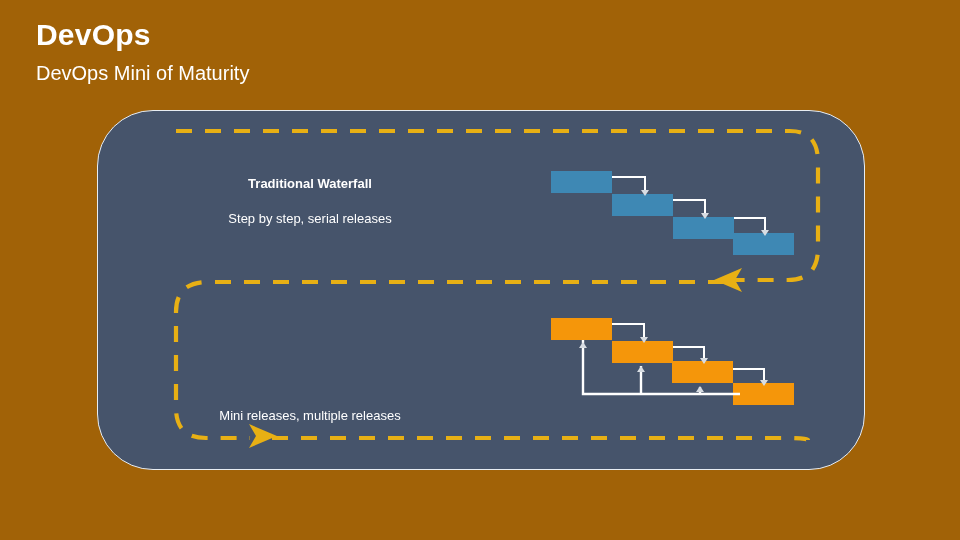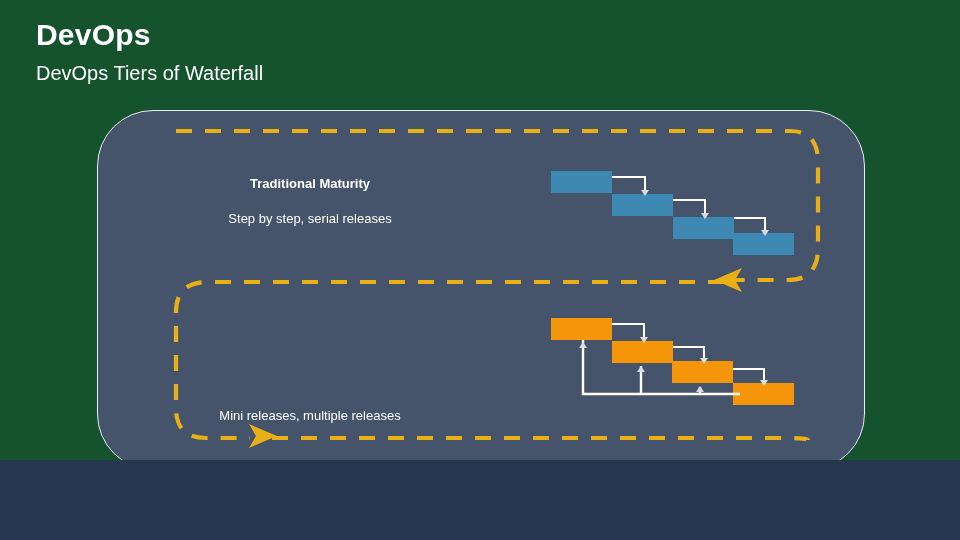--- a/index.html
+++ b/index.html
@@ -3,22 +3,22 @@
 <meta charset="utf-8">
 <style>
   html, body {
     margin: 0;
     padding: 0;
     background: #25384f;
   }
   #slide {
     position: relative;
     width: 960px;
-    height: 460px;
-    background: #14532d;
+    height: 540px;
+    background: #a16207;
     overflow: hidden;
     font-family: "Liberation Sans", sans-serif;
     -webkit-font-smoothing: antialiased;
   }
 
   
   #title {
     position: absolute;
     left: 36px;
     top: 17px;
@@ -91,38 +91,38 @@
     position: absolute;
     box-sizing: border-box;
   }
 </style>
 </head>
 <body>
 
 <div id="slide">
 
   <div id="title">DevOps</div>
-  <div id="subtitle">DevOps Tiers of Waterfall</div>
+  <div id="subtitle">DevOps Mini of Maturity</div>
 
   <div id="panel"></div>
 
   <svg class="overlay" viewBox="0 0 960 540" xmlns="http://www.w3.org/2000/svg">
 
     <path d="M 176 131 L 790 131 Q 818 131 818 162 L 818 248 Q 818 280 788 280 L 722 280" fill="none" stroke="#e8b014" stroke-width="4.2" stroke-dasharray="16 13" stroke-linecap="butt"></path>
 
     <path d="M 724 282 L 208 282 Q 176 282 176 312 L 176 408 Q 176 438 206 438 L 250 438" fill="none" stroke="#e8b014" stroke-width="4.2" stroke-dasharray="16 13" stroke-linecap="butt"></path>
 
     <path d="M 272 438 L 780 438 Q 808 438 808 440" fill="none" stroke="#e8b014" stroke-width="4.2" stroke-dasharray="16 13" stroke-linecap="butt"></path>
 
     <polygon points="714,280 742,268 735,280 742,292" fill="#e8b014"></polygon>
 
     <polygon points="277,436 249,424 256,436 249,448" fill="#e8b014"></polygon>
   </svg>
 
-  <div class="row-title" id="wf1-title">Traditional Maturity</div>
+  <div class="row-title" id="wf1-title">Traditional Waterfall</div>
   <div class="row-sub" id="wf1-sub">Step by step, serial releases</div>
 
   <div class="bar" style="left:551px;top:171px;width:61px;height:22px;background:#3e88b4;"></div>
   <div class="bar" style="left:612px;top:194px;width:61px;height:22px;background:#3e88b4;"></div>
   <div class="bar" style="left:673px;top:217px;width:61px;height:22px;background:#3e88b4;"></div>
   <div class="bar" style="left:733px;top:233px;width:61px;height:22px;background:#3e88b4;"></div>
 
   <svg class="overlay" viewBox="0 0 960 540" xmlns="http://www.w3.org/2000/svg">
     <g stroke="#ffffff" stroke-width="2" fill="none">
       <path d="M 612 177 L 645 177 L 645 190"></path>

